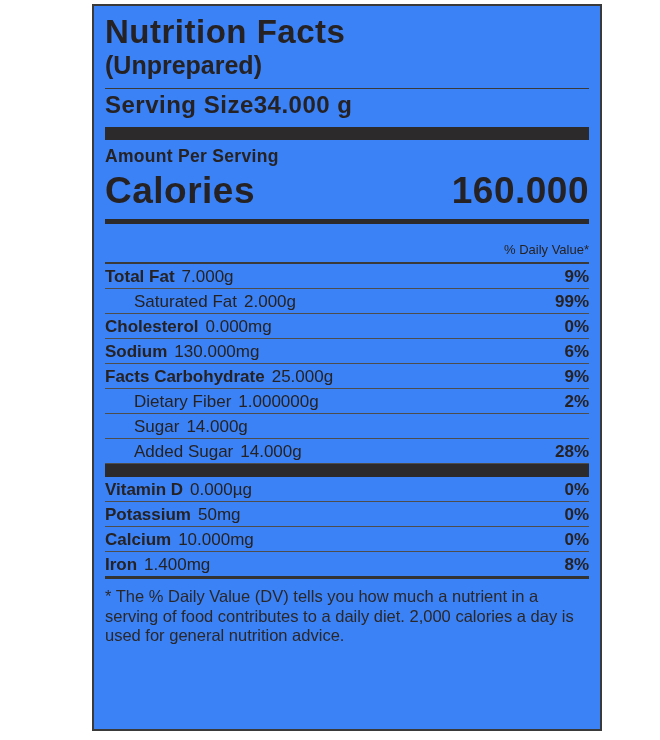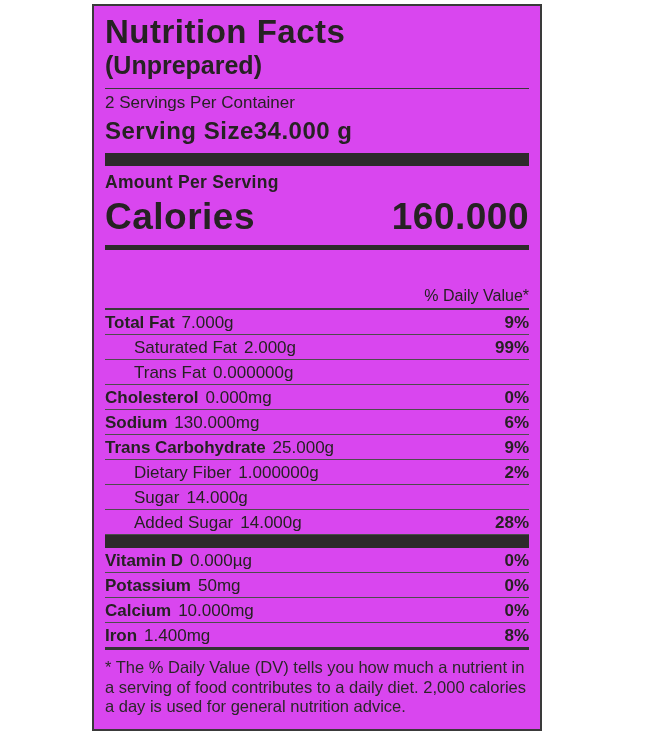--- a/index.html
+++ b/index.html
@@ -8,25 +8,25 @@
     background: #ffffff;
     width: 660px;
     height: 740px;
     font-family: "Liberation Sans", sans-serif;
     color: #262223;
   }
   .label-box {
     position: absolute;
     left: 92px;
     top: 4px;
-    width: 450px;
+    width: 510px;
     height: 727px;
     box-sizing: border-box;
     border: 2px solid #3a3a3a;
-    background: #d946ef;
+    background: #3b82f6;
     padding: 0 11px;
   }
   .title {
     font-size: 33px;
     font-weight: bold;
     letter-spacing: 0.5px;
     margin-top: 7px;
     line-height: 38px;
   }
   .unprepared {
@@ -69,25 +69,24 @@
     font-weight: bold;
     padding: 3px 0 7px 0;
     letter-spacing: 0.5px;
   }
   .bar-med {
     height: 5px;
     background: #2d2a2b;
   }
   .dv-header {
     text-align: right;
-    font-size: 16px;
-    padding: 1px 0 3px 0;
+    font-size: 13px;
+    padding: 17px 0 3px 0;
     border-bottom: 2px solid #3a3a3a;
     line-height: 18px;
-    margin-top: 36px;
   }
   .nrow {
     display: flex;
     justify-content: space-between;
     align-items: center;
     font-size: 17px;
     line-height: 19px;
     padding: 3px 0 2px 0;
     border-bottom: 1px solid #4d4d4d;
   }
@@ -106,21 +105,20 @@
 </style>
 </head>
 <body>
 
 <div class="label-box">
 
   <div class="title">Nutrition Facts</div>
 
   <div class="unprepared">(Unprepared)</div>
 
-  <div class="servings">2 Servings Per Container</div>
 
   <div class="serving-size-row">
     <span>Serving Size</span>
     <span>34.000 g</span>
   </div>
 
   <div class="bar-thick"></div>
 
   <div class="amount-per-serving">Amount Per Serving</div>
 
@@ -135,33 +133,29 @@
 
   <div class="nrow">
     <span class="left"><b>Total Fat</b><span class="amt">7.000g</span></span>
     <span class="dv">9%</span>
   </div>
   <div class="nrow">
     <span class="left indent"><span>Saturated Fat</span><span class="amt">2.000g</span></span>
     <span class="dv">99%</span>
   </div>
   <div class="nrow">
-    <span class="left indent"><span>Trans Fat</span><span class="amt">0.000000g</span></span>
-    <span class="dv"></span>
-  </div>
-  <div class="nrow">
     <span class="left"><b>Cholesterol</b><span class="amt">0.000mg</span></span>
     <span class="dv">0%</span>
   </div>
   <div class="nrow">
     <span class="left"><b>Sodium</b><span class="amt">130.000mg</span></span>
     <span class="dv">6%</span>
   </div>
   <div class="nrow">
-    <span class="left"><b>Trans Carbohydrate</b><span class="amt">25.000g</span></span>
+    <span class="left"><b>Facts Carbohydrate</b><span class="amt">25.000g</span></span>
     <span class="dv">9%</span>
   </div>
   <div class="nrow">
     <span class="left indent"><span>Dietary Fiber</span><span class="amt">1.000000g</span></span>
     <span class="dv">2%</span>
   </div>
   <div class="nrow">
     <span class="left indent"><span>Sugar</span><span class="amt">14.000g</span></span>
     <span class="dv"></span>
   </div>

